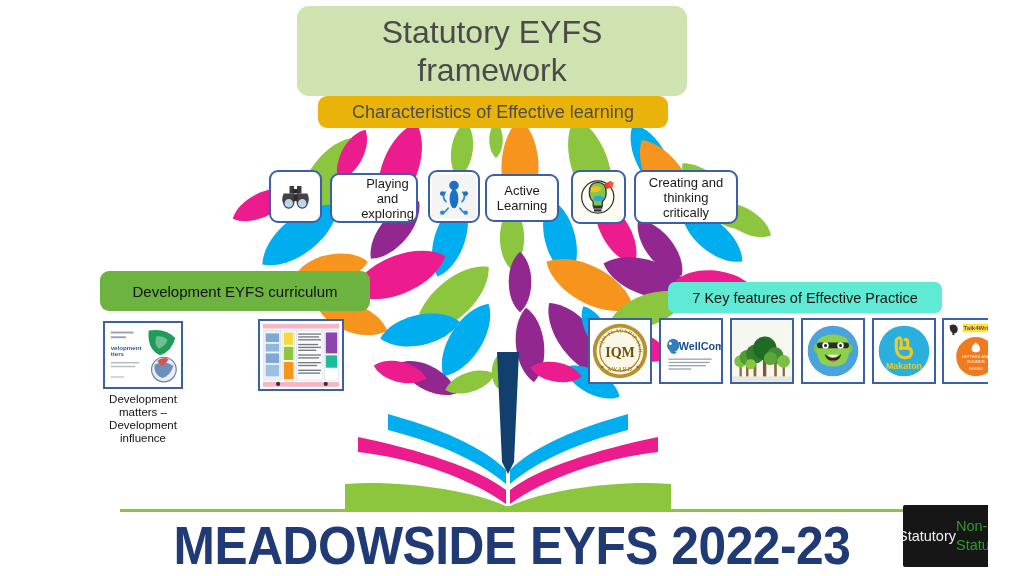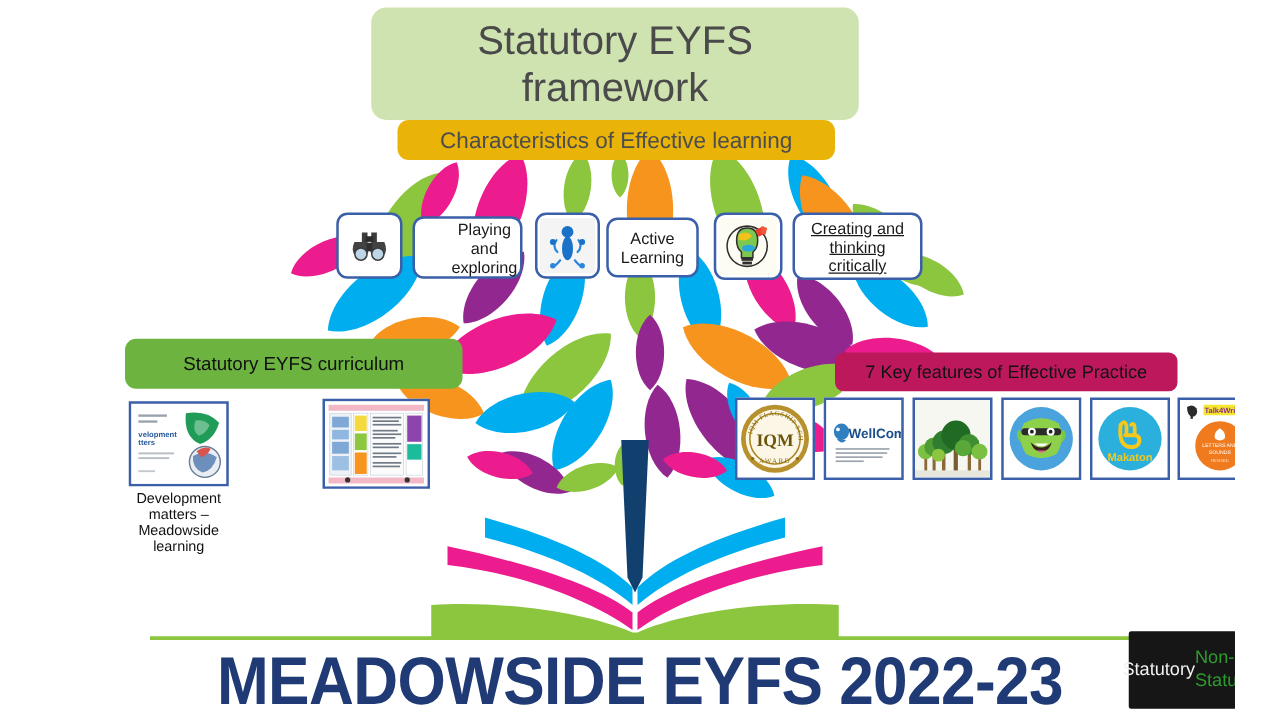--- a/index.html
+++ b/index.html
@@ -28,41 +28,41 @@
     background:#eab308;border-radius:9px;color:#4d4d4d;
     font-size:18px;padding:0 10px;
   }
   #banner-curriculum{
     left:100px;top:271px;width:270px;height:40px;
     background:#6cb33f;border-radius:9px;color:#111;
     font-size:15px;padding:0 10px;
   }
   #banner-sevenkey{
     left:668px;top:282px;width:274px;height:31px;
-    background:#be185d;border-radius:7px;color:#111;
+    background:#5eead4;border-radius:7px;color:#111;
     font-size:14.5px;padding:0 10px;
   }
 
   
   .chip{
     position:absolute;box-sizing:border-box;background:#fff;
     border:2.5px solid #3b5fa8;border-radius:9px;
     display:flex;align-items:center;justify-content:center;
     text-align:center;color:#1a1a1a;
   }
   .chip.text{font-size:13px;line-height:15px;padding:2px 5px;}
   .chip.icon{padding:2px;}
   .chip.icon svg{width:100%;height:100%;display:block;}
 
   #chip-icon-binoculars{left:269px;top:170px;width:53px;height:53px;}
   #chip-playing{left:330px;top:173px;width:88px;height:50px;padding-left:32px;}
   #chip-icon-active{left:428px;top:170px;width:52px;height:53px;}
   #chip-active{left:485px;top:174px;width:74px;height:48px;}
   #chip-icon-creating{left:571px;top:170px;width:55px;height:54px;}
-  #chip-creating{left:634px;top:170px;width:104px;height:54px;text-decoration:underline;}
+  #chip-creating{left:634px;top:170px;width:104px;height:54px;}
 
   
   .thumb{position:absolute;box-sizing:border-box;}
   .thumb .frame{
     box-sizing:border-box;border:2.5px solid #3b5fa8;background:#fff;
     overflow:hidden;position:relative;
   }
   .thumb .cap{
     text-align:center;font-size:11.5px;line-height:13px;color:#111;margin-top:4px;
   }
@@ -180,21 +180,21 @@
       <path d="M 658 437 C 596 450, 538 468, 510 490 L 510 504 C 546 478, 604 458, 658 452 Z" fill="#ec1c8e"></path>
       <path d="M 345 512 L 345 484 C 400 480, 470 490, 506 506 L 510 506 C 546 490, 616 480, 671 484 L 671 512 Z" fill="#8cc63f"></path>
       <rect x="120" y="509" width="784" height="3" fill="#8cc63f"></rect>
     </g>
   </svg>
 
   <div class="pill" id="banner-statutory">Statutory EYFS framework</div>
 
   <div class="pill" id="banner-coel">Characteristics of Effective learning</div>
 
-  <div class="pill" id="banner-curriculum">Statutory EYFS  curriculum</div>
+  <div class="pill" id="banner-curriculum">Development EYFS  curriculum</div>
 
   <div class="pill" id="banner-sevenkey">7 Key features of Effective Practice</div>
 
   <div class="chip icon" id="chip-icon-binoculars">
     <svg viewBox="0 0 60 60" xmlns="http://www.w3.org/2000/svg">
       <rect x="0" y="0" width="60" height="60" fill="#ffffff"></rect>
       <path d="M22 16 h6 v10 h-6 z" fill="#3c3c3c"></path>
       <path d="M32 16 h6 v10 h-6 z" fill="#3c3c3c"></path>
       <rect x="26" y="20" width="8" height="6" fill="#2b2b2b"></rect>
       <path d="M14 26 q-4 10 1 15 q6 6 12 0 q4 -6 1 -15 z" fill="#434343"></path>
@@ -252,21 +252,21 @@
         <rect x="6" y="41" width="30" height="1.6" fill="#b8bec6"></rect>
         <rect x="6" y="45" width="26" height="1.6" fill="#b8bec6"></rect>
         <rect x="6" y="56" width="14" height="1.6" fill="#c4c9cf"></rect>
         <path d="M46 8 q18 -3 28 8 q-4 14 -16 18 q-14 -6 -12 -26 z" fill="#1f9c57"></path>
         <path d="M54 14 q8 -1 12 4 q-3 7 -9 9 q-6 -4 -3 -13 z" fill="#ffffff" opacity="0.35"></path>
         <circle cx="62" cy="49" r="13" fill="#e8eef4" stroke="#6a7f95" stroke-width="1.2"></circle>
         <path d="M52 44 q10 -6 20 1 q-3 11 -12 13 q-9 -4 -8 -14 z" fill="#2a5c9c" opacity="0.65"></path>
         <path d="M55 40 q6 -5 12 -2 q-3 6 -8 7 z" fill="#d9534f"></path>
       </svg>
     </div>
-    <div class="cap">Development matters – Meadowside learning</div>
+    <div class="cap">Development matters – Development influence</div>
   </div>
 
   <div class="thumb" id="thumb-elg">
     <div class="frame">
       <svg viewBox="0 0 86 72" xmlns="http://www.w3.org/2000/svg">
         <rect width="86" height="72" fill="#ffffff"></rect>
         <rect x="3" y="3" width="80" height="5" fill="#f2b8c6"></rect>
         <rect x="3" y="64" width="80" height="5" fill="#f2b8c6"></rect>
         <rect x="4" y="10" width="18" height="52" fill="#eef2f7" stroke="#c2ccd8" stroke-width="0.5"></rect>
         <rect x="6" y="13" width="14" height="9" fill="#7fa8d6"></rect>

